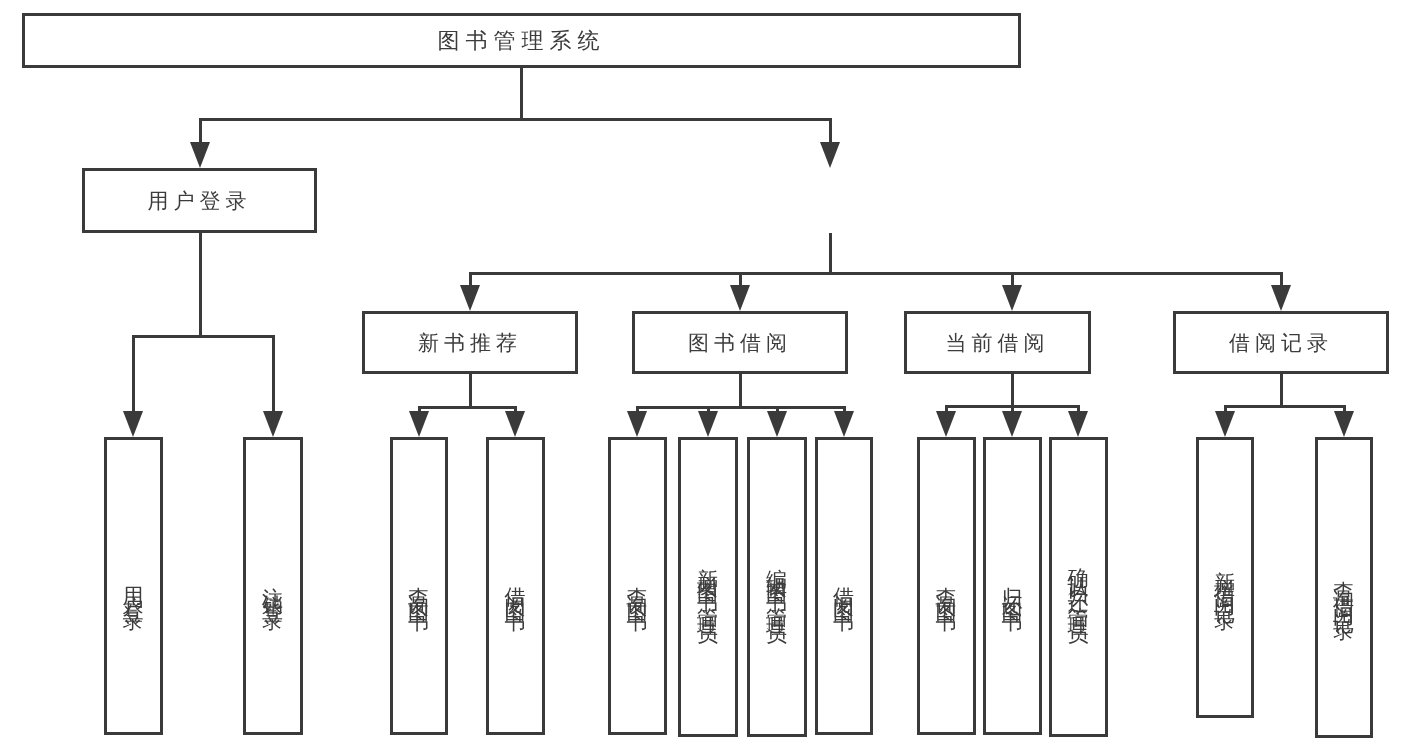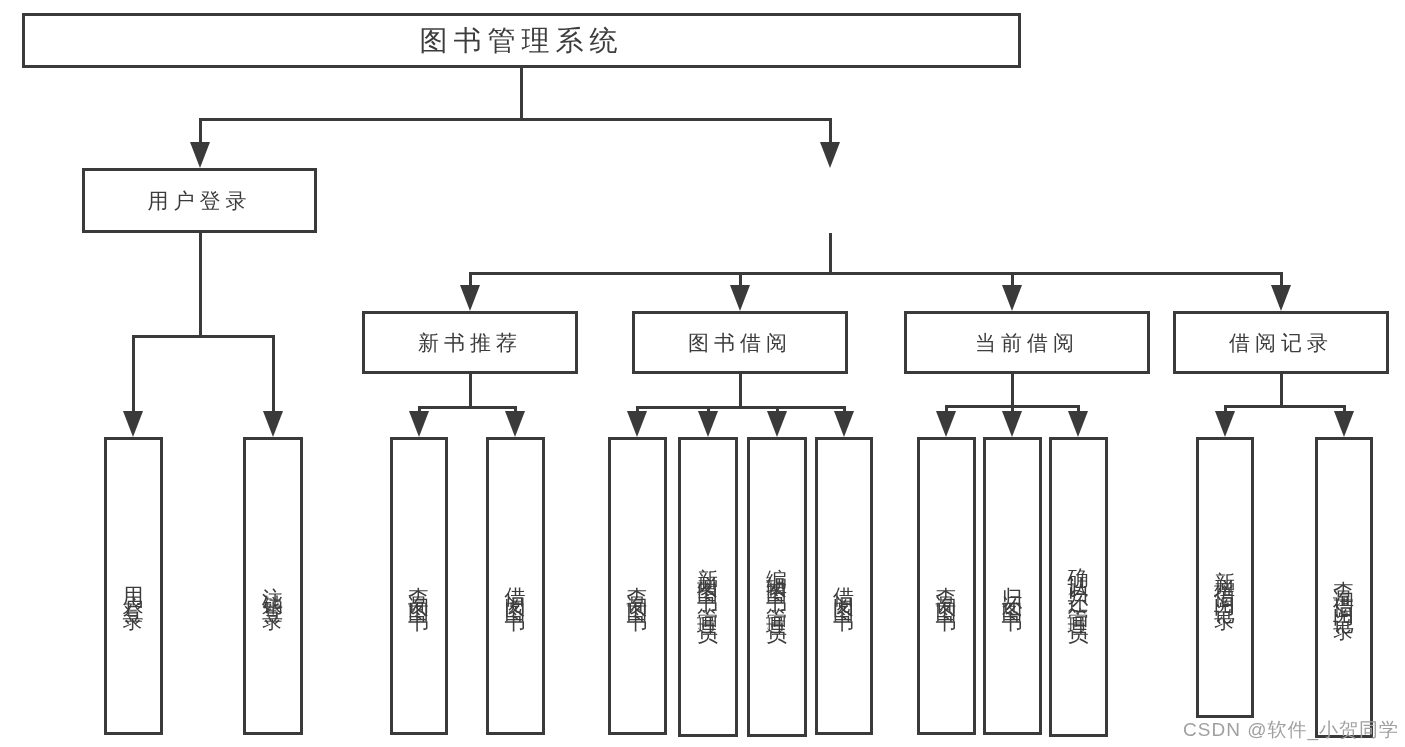--- a/index.html
+++ b/index.html
@@ -21,21 +21,21 @@
     position: absolute;
     box-sizing: border-box;
     border: 3px solid var(--line);
     background: #fff;
     display: flex;
     align-items: center;
     justify-content: center;
     color: var(--text);
   }
   .box.h { font-size: 21px; letter-spacing: 5px; white-space: nowrap; }
-  .box.title { font-size: 28px; letter-spacing: 6px; }
+  .box.title { font-size: 22px; letter-spacing: 6px; }
   .box.v span {
     writing-mode: vertical-rl;
     text-orientation: mixed;
     font-size: 21px;
     letter-spacing: 8px;
     line-height: 1;
     white-space: nowrap;
   }
   .hline { position: absolute; height: 3px; background: var(--line); }
   .vline { position: absolute; width: 3px; background: var(--line); }
@@ -94,21 +94,21 @@
   <div class="arrow" style="left:1002px;top:285px"></div>
   <div class="vline" style="left:1280px;top:272px;height:15px"></div>
   <div class="arrow" style="left:1271px;top:285px"></div>
 
   <div class="box h" style="left:362px;top:311px;width:216px;height:63px">
     <span>新书推荐</span>
   </div>
   <div class="box h" style="left:632px;top:311px;width:216px;height:63px">
     <span>图书借阅</span>
   </div>
-  <div class="box h" style="left:904px;top:311px;width:246px;height:63px">
+  <div class="box h" style="left:904px;top:311px;width:187px;height:63px">
     <span>当前借阅</span>
   </div>
   <div class="box h" style="left:1173px;top:311px;width:216px;height:63px">
     <span>借阅记录</span>
   </div>
 
   <div class="vline" style="left:469px;top:374px;height:34px"></div>
   <div class="hline" style="left:418px;top:406px;width:99px"></div>
   <div class="vline" style="left:418px;top:406px;height:7px"></div>
   <div class="arrow" style="left:409px;top:411px"></div>
@@ -179,15 +179,14 @@
     <span>确认归还（管理员）</span>
   </div>
 
   <div class="box v" style="left:1196px;top:437px;width:58px;height:281px">
     <span>新增借阅记录</span>
   </div>
   <div class="box v" style="left:1315px;top:437px;width:58px;height:301px">
     <span>查询借阅记录</span>
   </div>
 
-  <div class="watermark">CSDN @软件_小贺同学</div>
 
 </div>
 
 </body></html>

